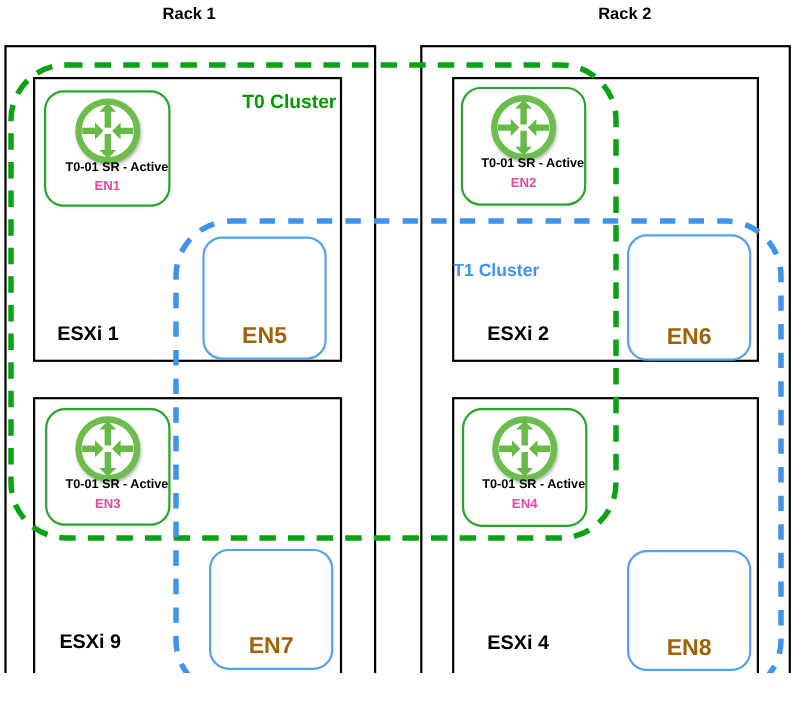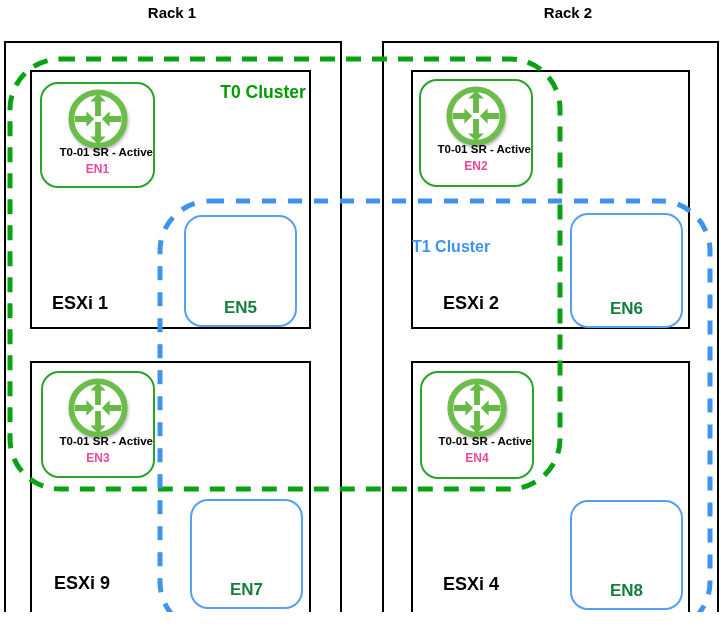--- a/index.html
+++ b/index.html
@@ -30,21 +30,21 @@
   .gnode .status {
     position:absolute; top:62px; left:0; width:100%; text-align:right;
     font-size:11.5px; font-weight:bold; color:#000; white-space:nowrap;
   }
   .gnode .nlabel {
     position:absolute; top:78px; left:0; width:100%; text-align:center;
     font-size:12px; font-weight:bold; color:#ec4899;
   }
   .bnode .nlabel {
     position:absolute; bottom:7px; left:0; width:100%; text-align:center;
-    font-size:17px; font-weight:bold; color:#15803d;
+    font-size:21px; font-weight:bold; color:#a16207;
   }
   .host-label {
     position:absolute; font-size:18px; font-weight:bold; color:#000; white-space:nowrap;text-align:right;
   }
   .t0-label {
     position:absolute; left:198px; top:82px; width:130px; text-align:center;
     font-size:17.5px; line-height:20px; font-weight:bold; color:#009b00;
   }
   .t1-label {
     position:absolute; left:412px; top:219px;

